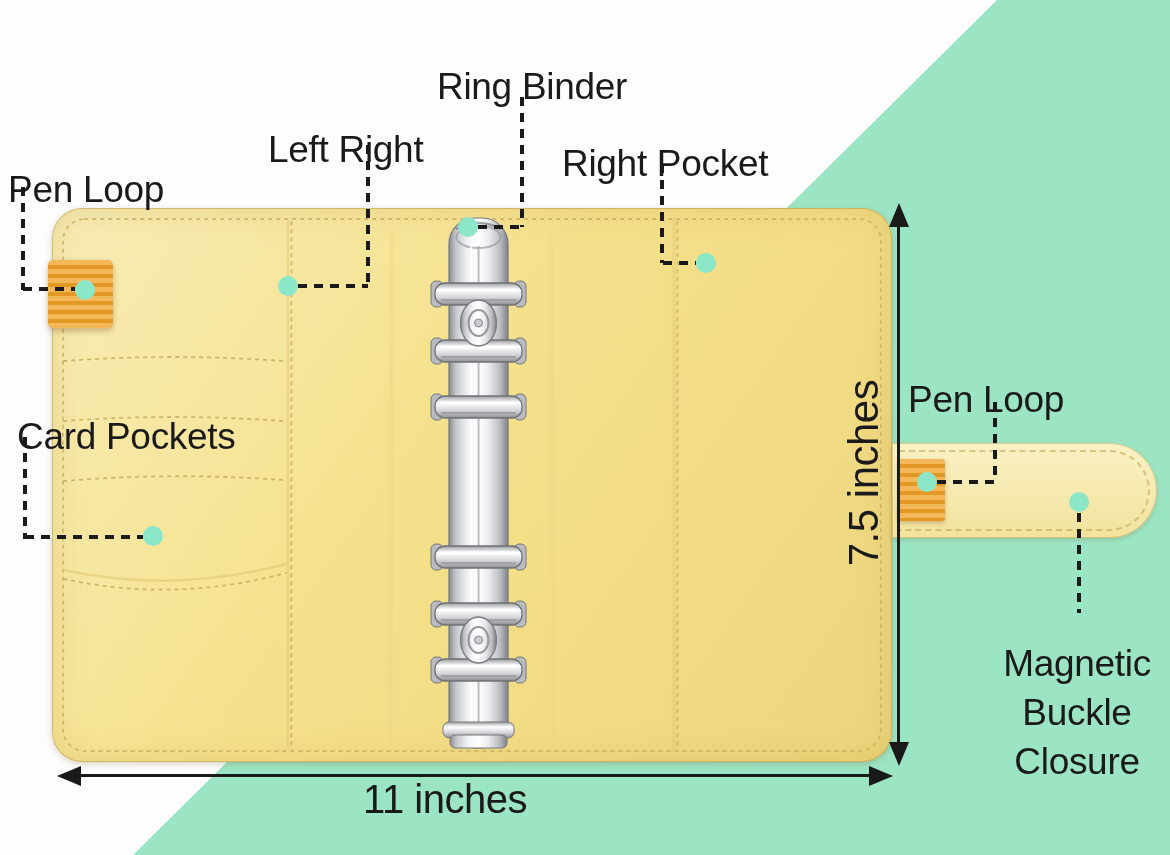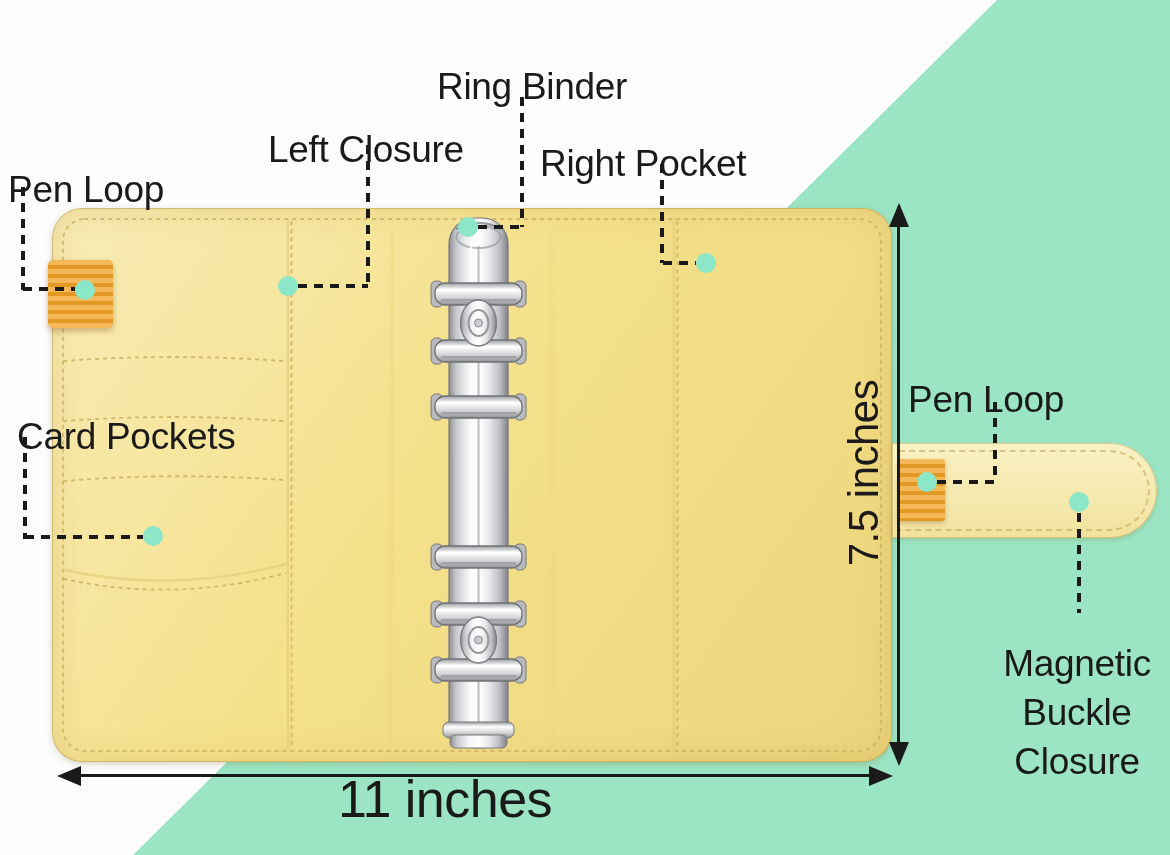--- a/index.html
+++ b/index.html
@@ -81,34 +81,34 @@
   .tri-up{left:889px;top:203px;border-left:10px solid transparent;border-right:10px solid transparent;border-bottom:24px solid var(--text-black,#1a1a1a);}
   .tri-down{left:889px;top:742px;border-left:10px solid transparent;border-right:10px solid transparent;border-top:24px solid var(--text-black,#1a1a1a);}
   .tri-left{left:57px;top:765.5px;border-top:10px solid transparent;border-bottom:10px solid transparent;border-right:24px solid var(--text-black,#1a1a1a);}
   .tri-right{left:869px;top:765.5px;border-top:10px solid transparent;border-bottom:10px solid transparent;border-left:24px solid var(--text-black,#1a1a1a);}
 
   
   .lbl{font-size:37px;line-height:1.05;letter-spacing:-0.3px;white-space:nowrap;margin-top:20px;}
   .lbl-pen-left{left:8px;top:151px;}
   .lbl-left-pocket{left:268px;top:111px;}
   .lbl-ring-binder{left:437px;top:48px;}
-  .lbl-right-pocket{left:540px;top:125px;}
+  .lbl-right-pocket{left:562px;top:125px;}
   .lbl-card-pockets{left:17px;top:398px;}
   .lbl-pen-right{left:908px;top:361px;}
   .lbl-magnetic{
     left:1077px;top:619px;width:200px;transform:translateX(-50%);
     text-align:center;white-space:normal;line-height:1.33;
   }
   .dim-label-v{
     left:864px;top:473px;transform:translate(-50%,-50%) rotate(-90deg);
     font-size:42px;white-space:nowrap;letter-spacing:-0.5px;
   }
   .dim-label-h{
     left:445px;top:799px;transform:translate(-50%,-50%);
-    font-size:52px;white-space:nowrap;letter-spacing:-0.5px;
+    font-size:40px;white-space:nowrap;letter-spacing:-0.5px;
   }
 </style>
 </head>
 <body>
 
 <div class="canvas">
 
   <div class="abs bg-accent"></div>
 
   <div class="abs binder"></div>
@@ -250,20 +250,20 @@
 
   <div class="abs dot" style="left:75px;top:280px;"></div>
   <div class="abs dot" style="left:278px;top:276px;"></div>
   <div class="abs dot" style="left:458px;top:217px;"></div>
   <div class="abs dot" style="left:696px;top:253px;"></div>
   <div class="abs dot" style="left:143px;top:526px;"></div>
   <div class="abs dot" style="left:917px;top:472px;"></div>
   <div class="abs dot" style="left:1069px;top:492px;"></div>
 
   <div class="abs lbl lbl-pen-left">Pen Loop</div>
-  <div class="abs lbl lbl-left-pocket">Left Closure</div>
+  <div class="abs lbl lbl-left-pocket">Left Right</div>
   <div class="abs lbl lbl-ring-binder">Ring Binder</div>
   <div class="abs lbl lbl-right-pocket">Right Pocket</div>
   <div class="abs lbl lbl-card-pockets">Card Pockets</div>
   <div class="abs lbl lbl-pen-right">Pen Loop</div>
   <div class="abs lbl lbl-magnetic">Magnetic Buckle Closure</div>
 
 </div>
 
 </body></html>

